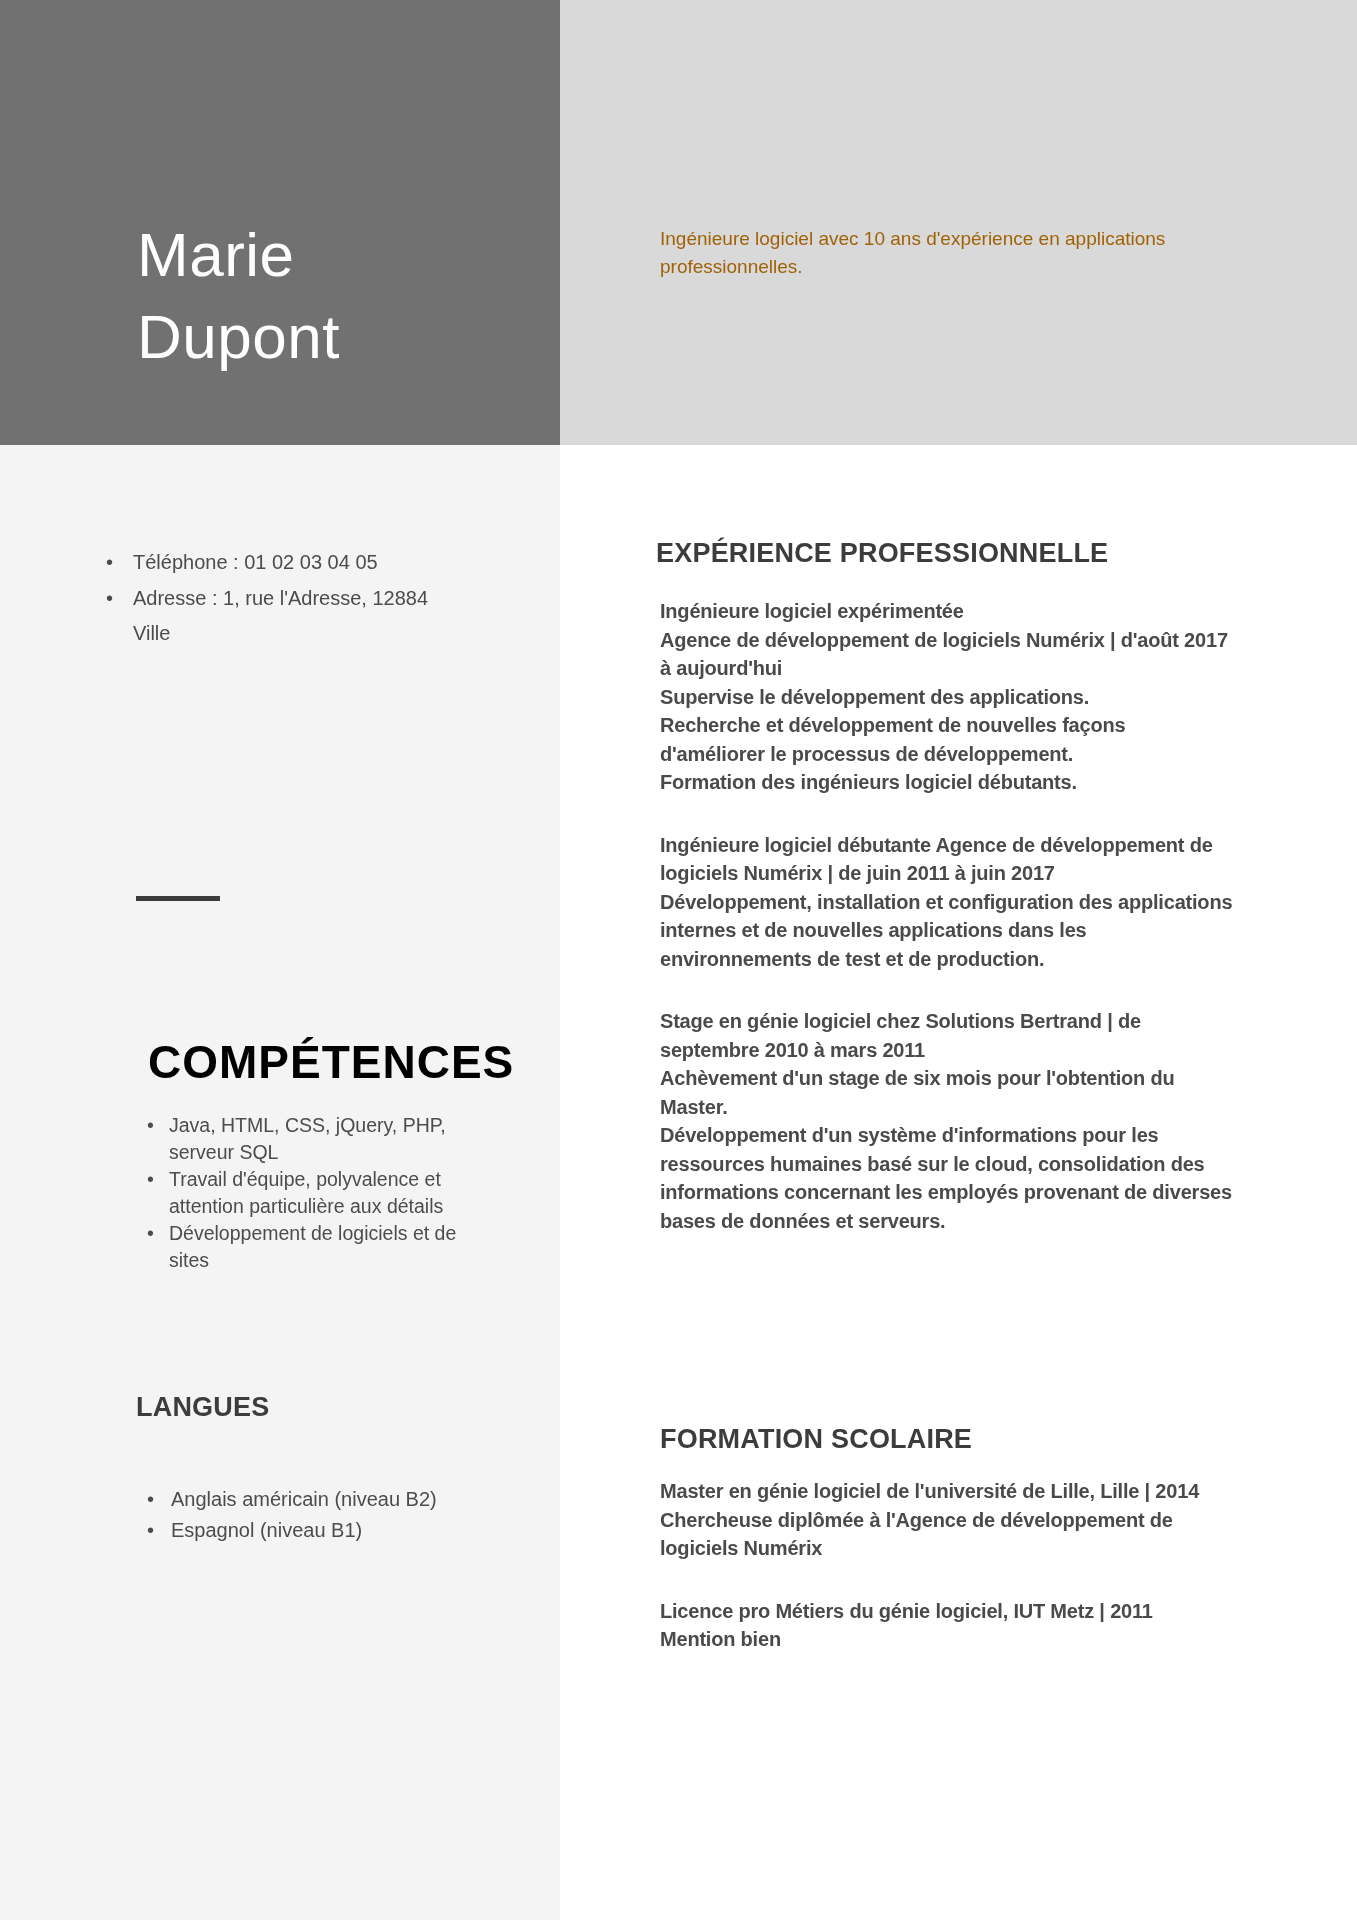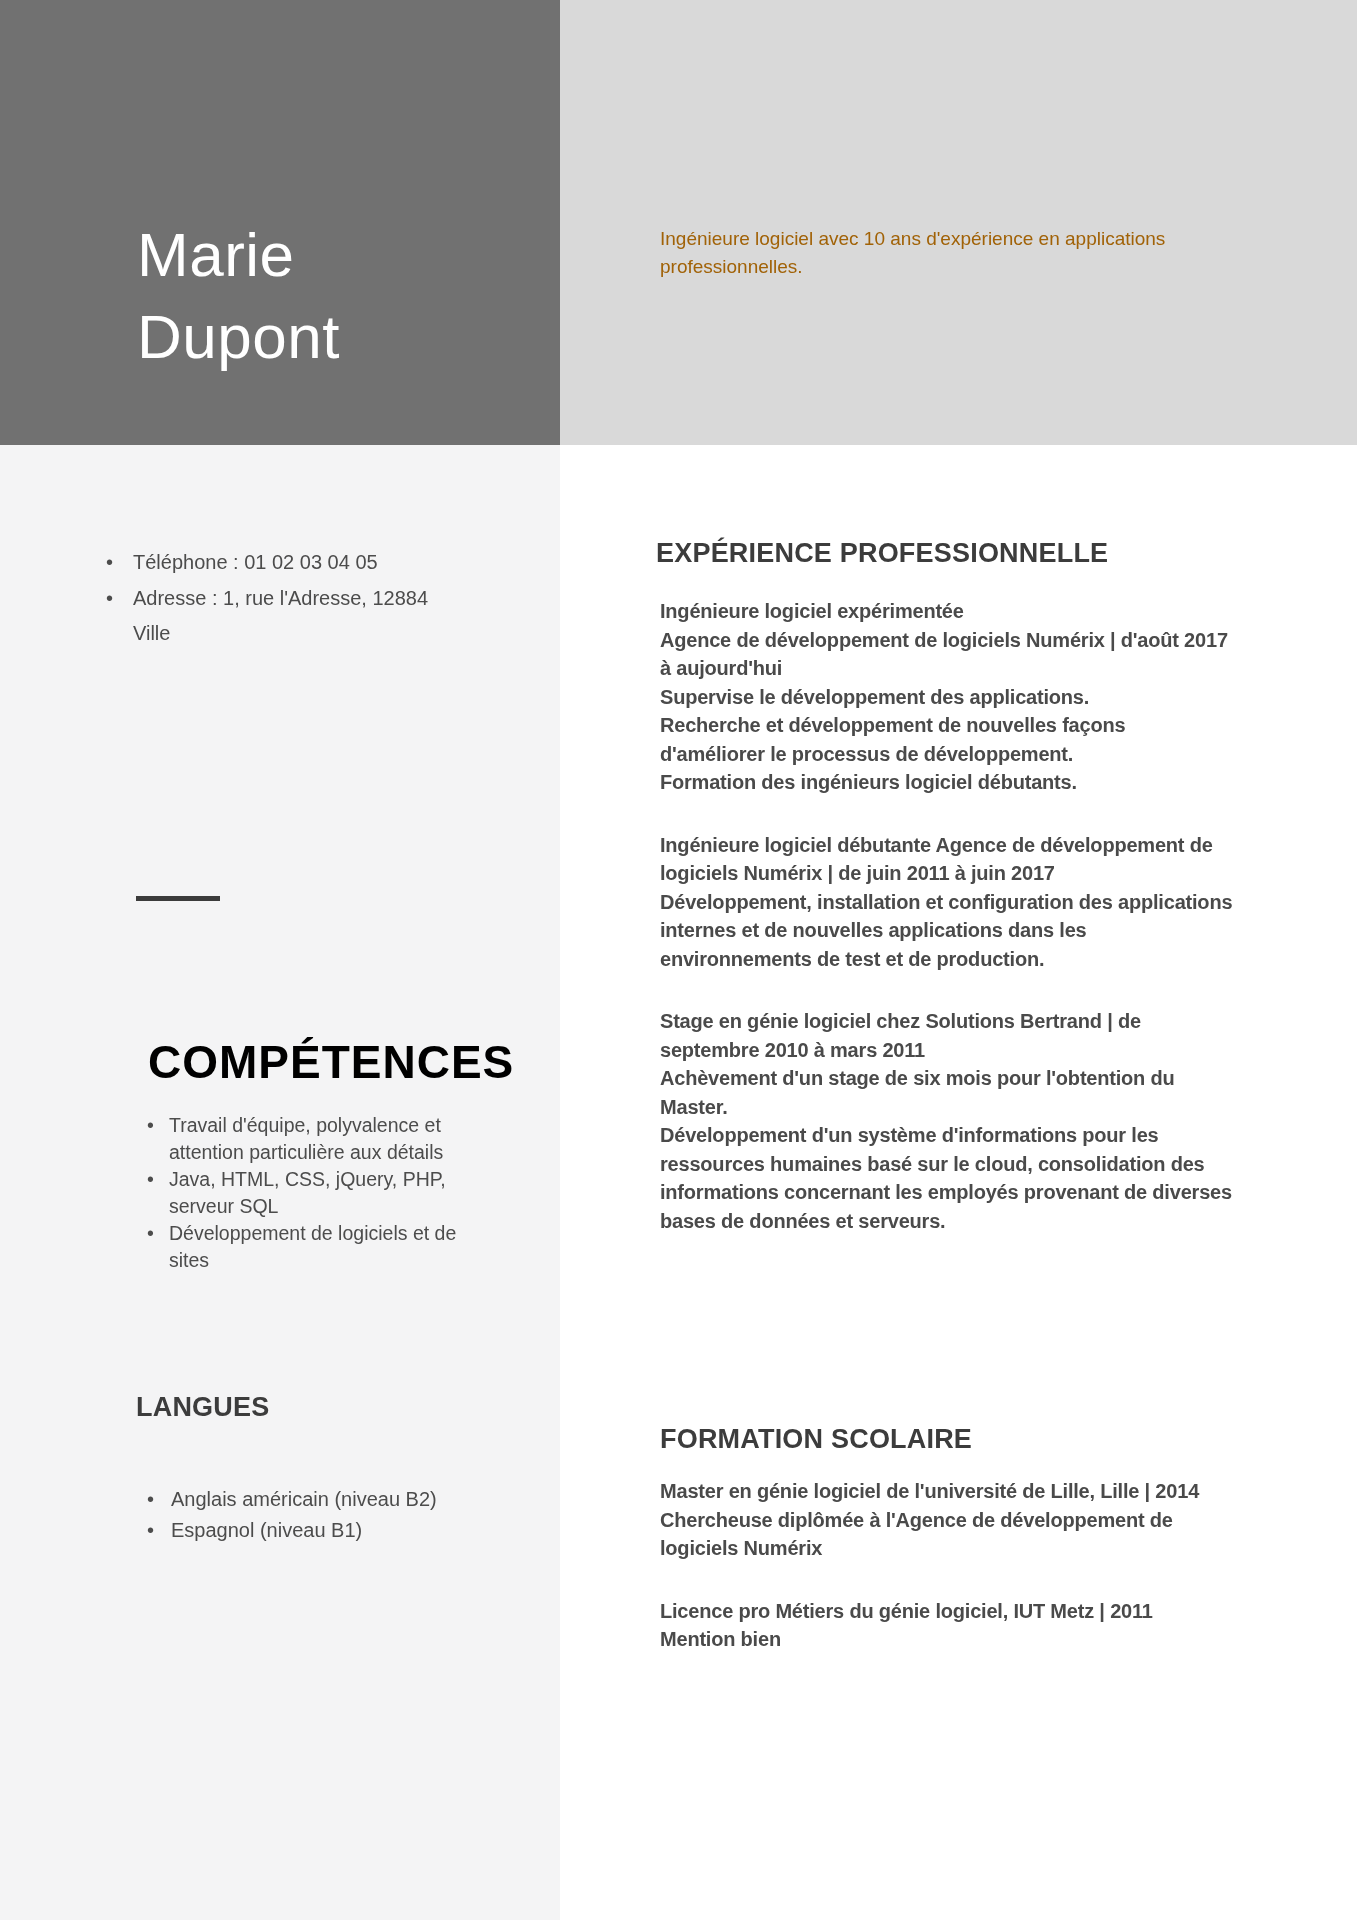--- a/index.html
+++ b/index.html
@@ -131,22 +131,22 @@
 
 <ul class="dot-list contact-list">
   <li>Téléphone : 01 02 03 04 05</li>
   <li>Adresse : 1, rue l'Adresse, 12884 Ville</li>
 </ul>
 
 <div class="divider"></div>
 
 <h2 class="h-big">COMPÉTENCES</h2>
 <ul class="dot-list skills-list">
+  <li>Java, HTML, CSS, jQuery, PHP, serveur SQL</li>
   <li>Travail d'équipe, polyvalence et attention particulière aux détails</li>
-  <li>Java, HTML, CSS, jQuery, PHP, serveur SQL</li>
   <li>Développement de logiciels et de sites</li>
 </ul>
 
 <h3 class="h-small h-langues">LANGUES</h3>
 <ul class="dot-list langues-list">
   <li>Anglais américain (niveau B2)</li>
   <li>Espagnol (niveau B1)</li>
 </ul>
 
 <h3 class="h-small h-exp">EXPÉRIENCE PROFESSIONNELLE</h3>

